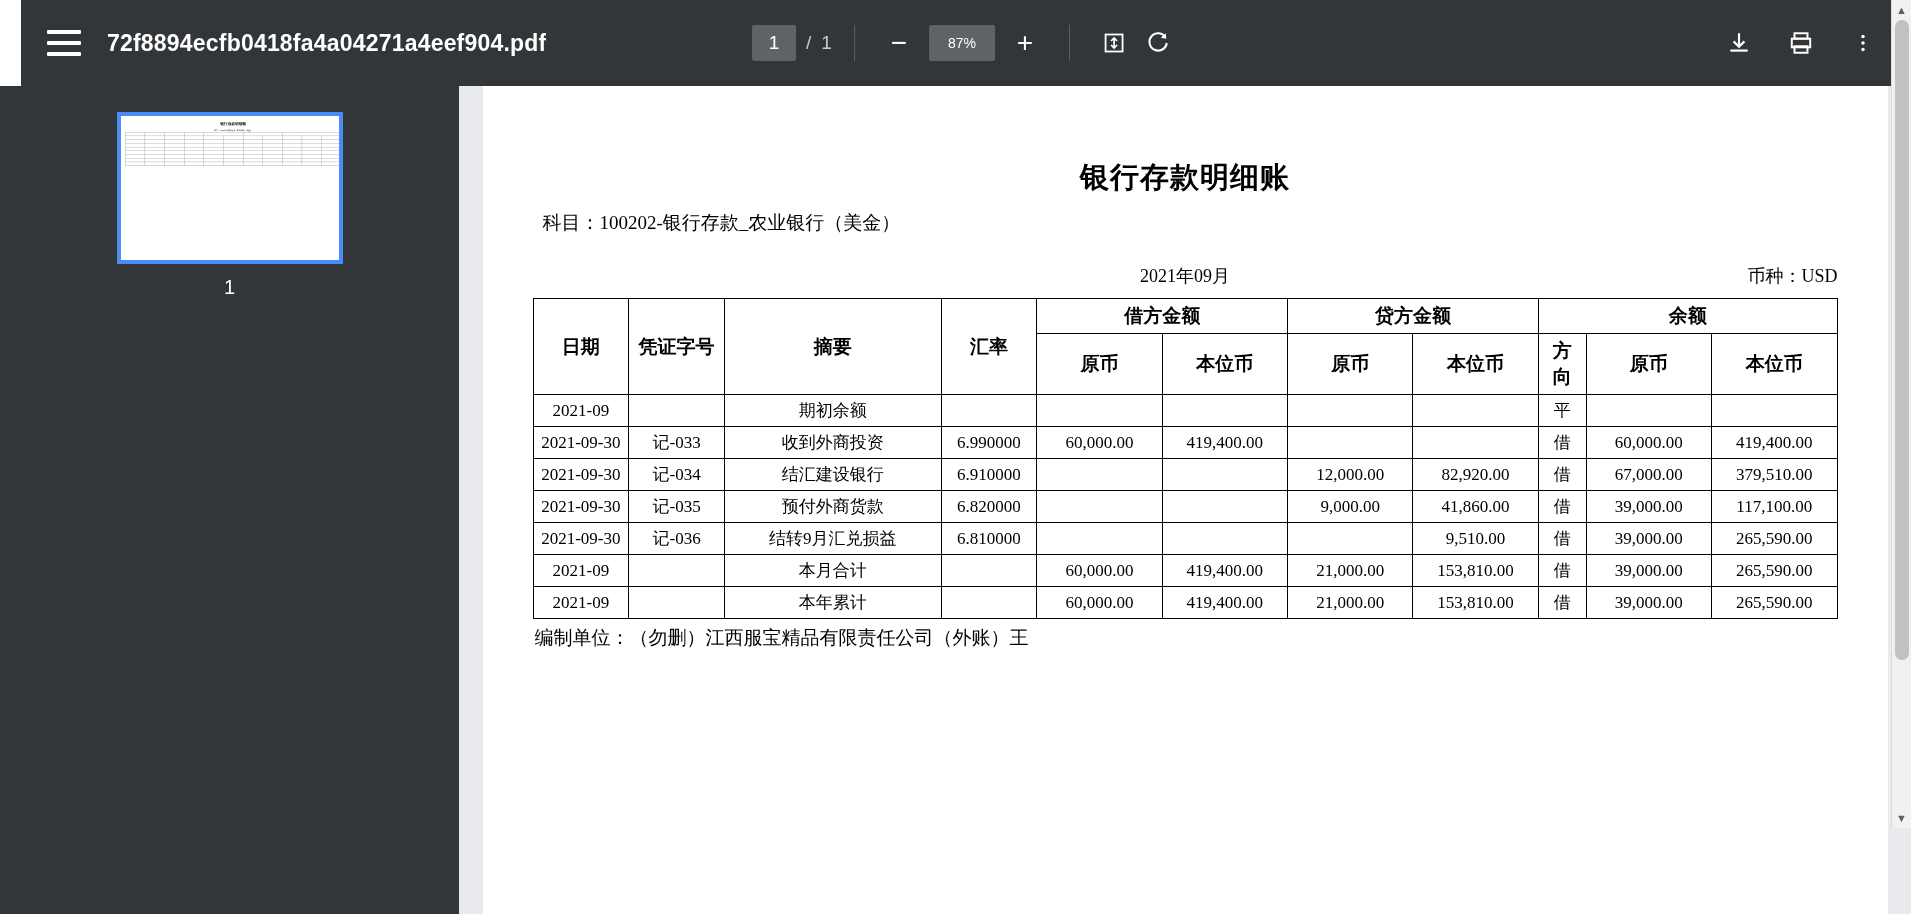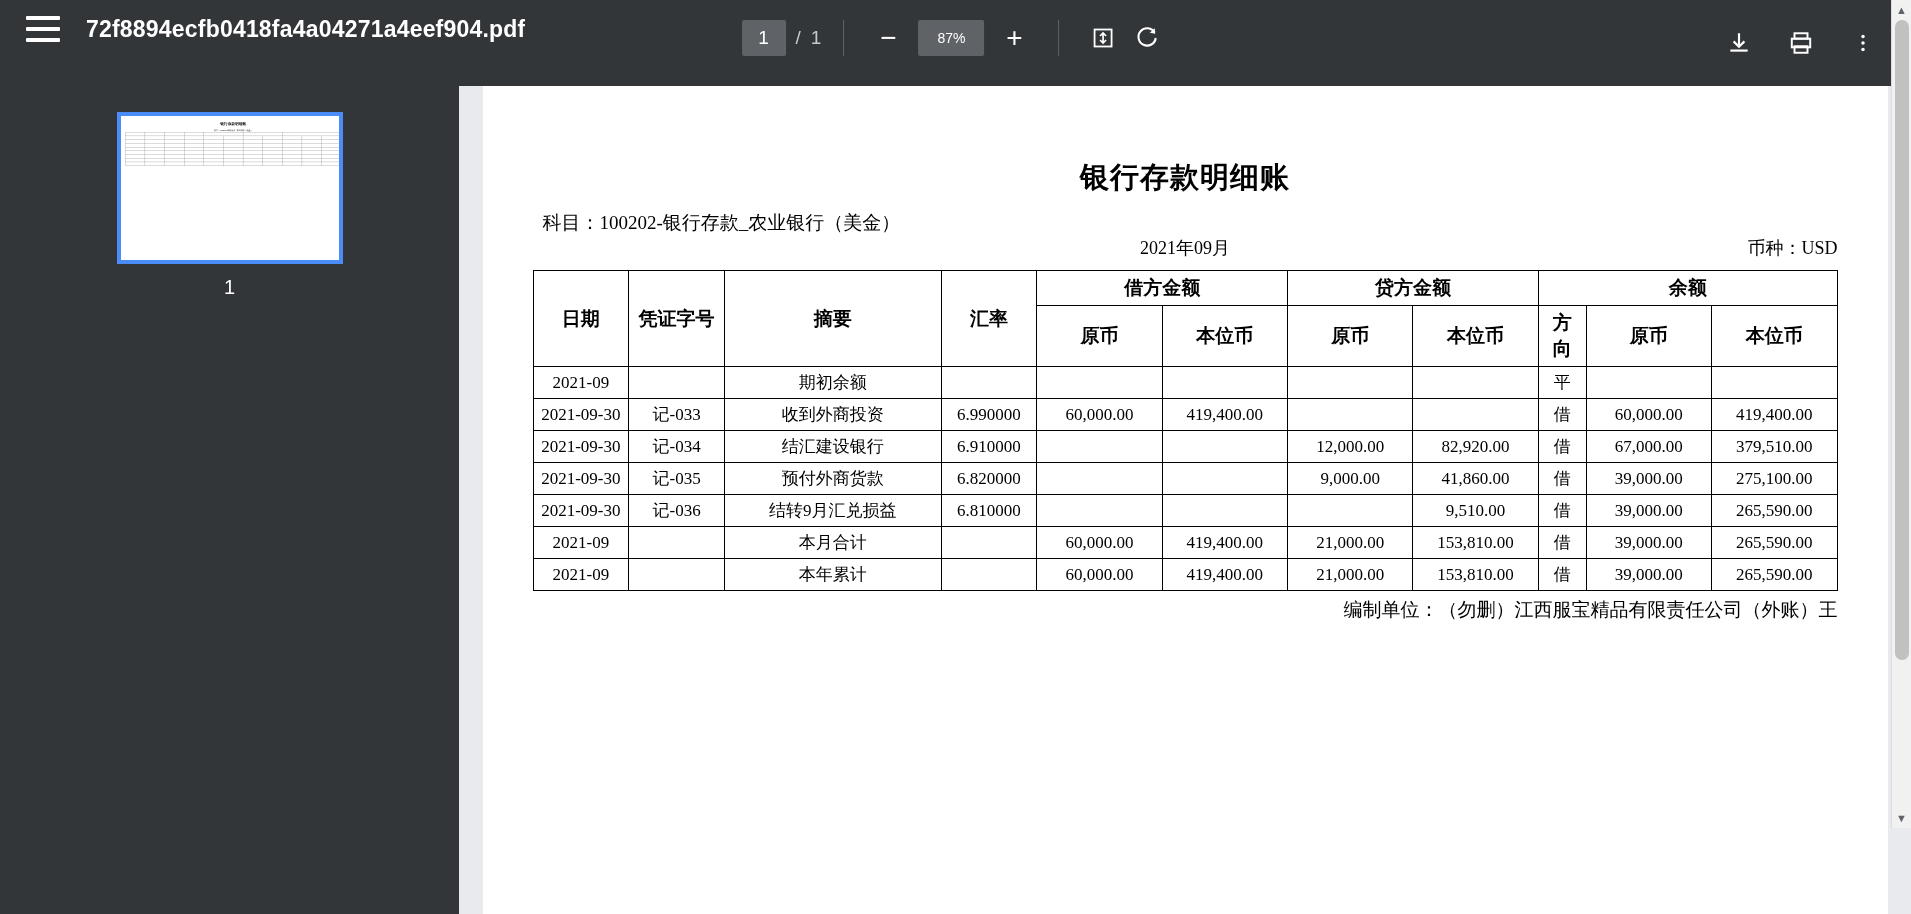--- a/index.html
+++ b/index.html
@@ -10,22 +10,24 @@
     font-family: "Liberation Sans", sans-serif;
     background: #ffffff;
   }
 
   
   .toolbar {
     position: relative;
     height: 86px;
     background: #323639;
     display: flex;
+    align-items: center;
     color: #ffffff;
     padding: 16px 26px;
+    margin-left: 21px;
   }
   .hamburger {
     width: 34px; height: 26px;
     display: flex; flex-direction: column; justify-content: space-between;
     cursor: pointer;
     margin-right: 26px;
   }
   .hamburger span {
     display: block; height: 4px; width: 100%; background: #ffffff; border-radius: 1px;
   }
@@ -157,21 +159,21 @@
     font-weight: bold;
     margin: 32px 0 10px 0;
     letter-spacing: 1px;
   }
   .subject {
     font-size: 19px;
     margin: 12px 0 0 10px;
   }
   .period-row {
     position: relative;
-    margin-top: 0;
+    margin-top: 28px;
     height: 26px;
   }
   .period {
     text-align: center;
     font-size: 18px;
   }
   .currency {
     position: absolute;
     right: 0; top: 0;
     font-size: 18px;
@@ -195,22 +197,21 @@
     font-size: 19px;
     font-weight: bold;
   }
   td.num { text-align: center; }
   td.ctr { text-align: center; }
   td.lft { text-align: center; }
 
   .footer-line {
     font-size: 19px;
     margin-top: 6px;
-    margin-left: 14px;
-    text-align: right;
+    margin-left: 2px;
   }
 
   
   .mini-title { text-align:center; font-size:26px; font-weight:bold; margin-bottom:14px;}
   .mini-sub { font-size:14px; margin-bottom:6px;}
   table.mini { border-collapse: collapse; width:100%; font-size:11px;}
   table.mini th, table.mini td { border:1px solid #000; height:26px; }
 
   
   .scrollbar {
@@ -524,21 +525,21 @@
               <td class="ctr">2021-09-30</td>
               <td class="lft">记-035</td>
               <td class="lft">预付外商货款</td>
               <td class="num">6.820000</td>
               <td class="num"></td>
               <td class="num"></td>
               <td class="num">9,000.00</td>
               <td class="num">41,860.00</td>
               <td class="ctr">借</td>
               <td class="num">39,000.00</td>
-              <td class="num">275,100.00</td>
+              <td class="num">117,100.00</td>
             </tr>
             <tr>
               <td class="ctr">2021-09-30</td>
               <td class="lft">记-036</td>
               <td class="lft">结转9月汇兑损益</td>
               <td class="num">6.810000</td>
               <td class="num"></td>
               <td class="num"></td>
               <td class="num"></td>
               <td class="num">9,510.00</td>

